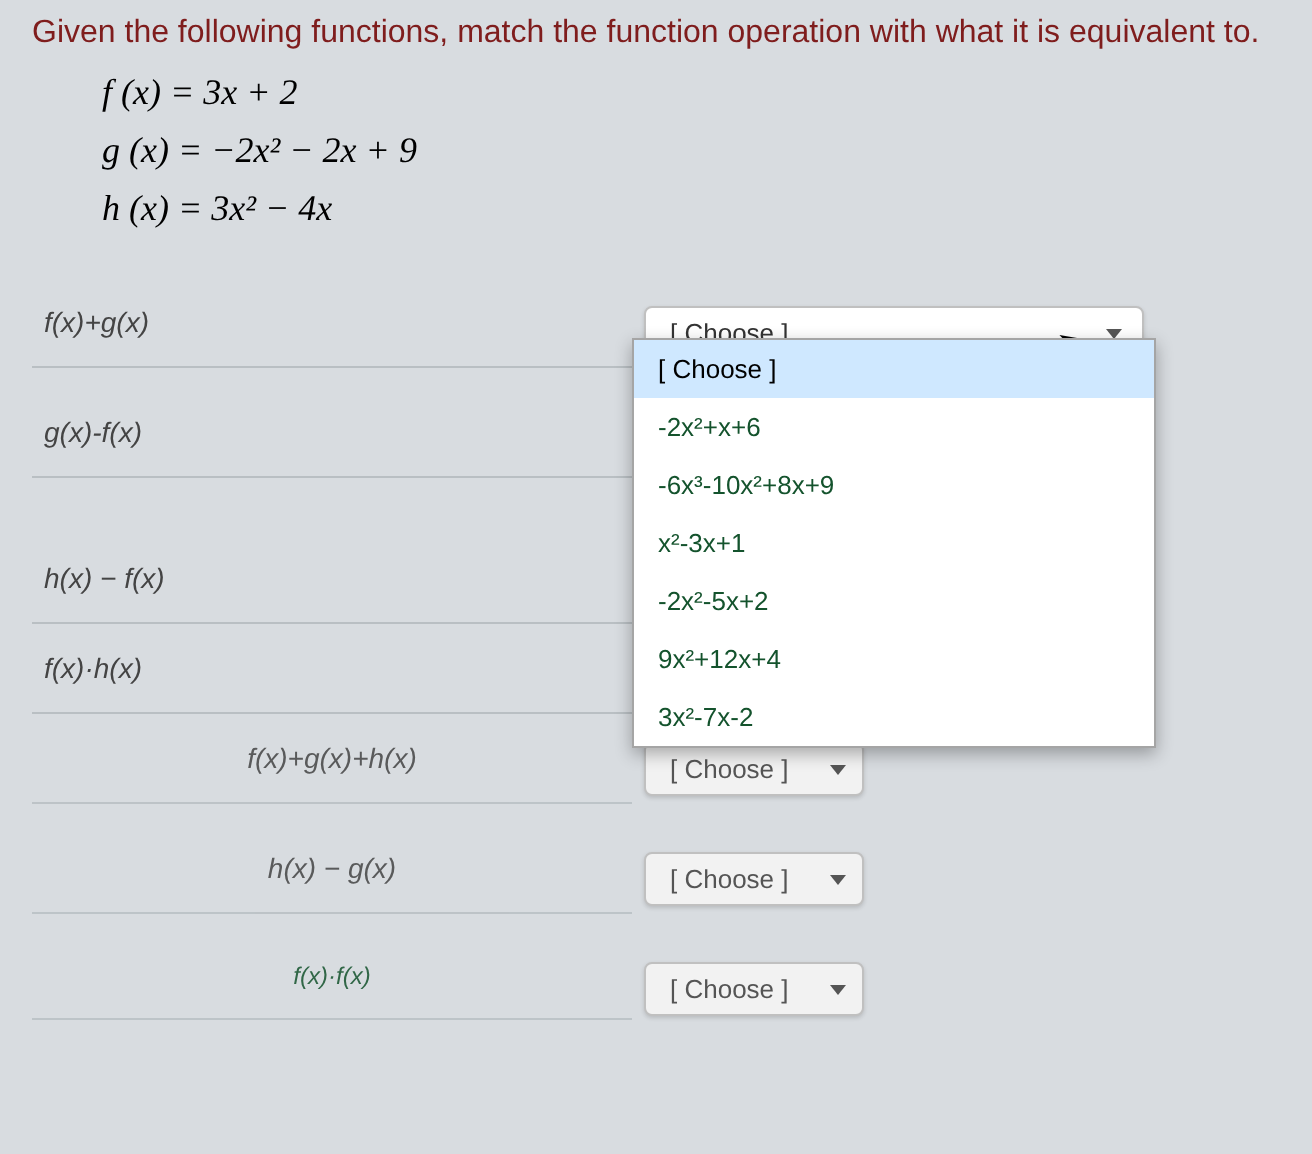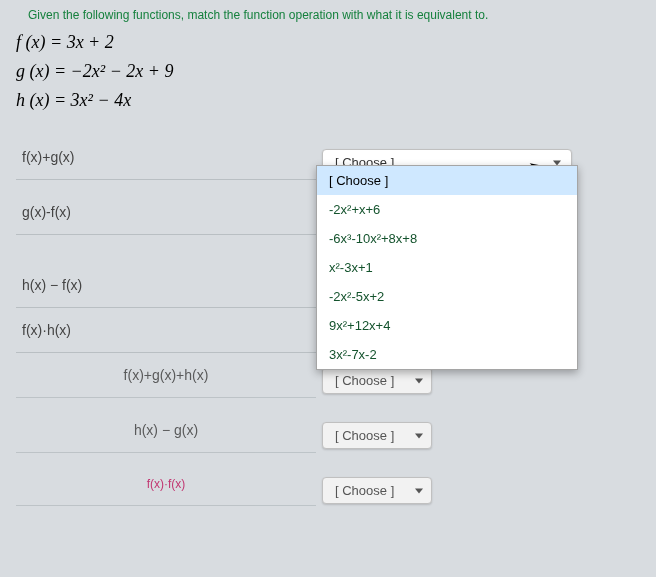--- a/index.html
+++ b/index.html
@@ -8,50 +8,51 @@
     background: #d8dce0;
     width: 656px;
     height: 577px;
     overflow: hidden;
     color: #333;
   }
   .page {
     padding: 8px 16px;
   }
   .prompt {
-    font-size: 12px;
-    color: #15803d;
+    font-size: 16px;
+    color: #7f1d1d;
     margin-bottom: 10px;
-    margin-left: 12px;
   }
   .func-def {
     font-family: "Times New Roman", Times, serif;
     font-style: italic;
     font-size: 18px;
     margin-bottom: 8px;
     color: #000;
+    margin-left: 35px;
   }
   .match-area {
     margin-top: 24px;
   }
   .row {
     display: flex;
     align-items: flex-start;
     position: relative;
   }
   .row + .row {
     margin-top: 0;
   }
   .left-cell {
     width: 300px;
     padding: 14px 6px;
     border-bottom: 1px solid #b9bfc3;
     font-size: 14px;
     color: #444;
     font-family: Arial, sans-serif;
+    font-style: italic;
   }
   .right-cell {
     flex: 1;
     padding: 14px 6px;
     position: relative;
   }
   .select-closed {
     display: inline-block;
     background: #f2f2f2;
     border: 1px solid #c0c0c0;
@@ -118,21 +119,21 @@
     padding: 7px 12px;
     border: none;
     color: #14532d;
     cursor: pointer;
   }
   .dropdown-panel .opt.selected {
     background: #cfe8ff;
     color: #000;
   }
   .faded { opacity: 0.85; text-align: center; }
-  .small { font-size: 12px; color:#be185d; }
+  .small { font-size: 12px; color:#14532d; }
 </style>
 </head>
 <body>
 
 <div class="page">
   <div class="prompt">Given the following functions, match the function operation with what it is equivalent to.</div>
 
   <div class="func-def">f (x) = 3x + 2</div>
   <div class="func-def">g (x) = −2x² − 2x + 9</div>
   <div class="func-def">h (x) = 3x² − 4x</div>
@@ -142,21 +143,21 @@
     <div class="row">
       <div class="left-cell">f(x)+g(x)</div>
       <div class="right-cell" style="position:relative;">
         <div class="select-open">
           <span>[ Choose ]</span>
           <span class="cursor">➤</span>
         </div>
         <div class="dropdown-panel">
           <div class="opt selected">[ Choose ]</div>
           <div class="opt">-2x²+x+6</div>
-          <div class="opt">-6x³-10x²+8x+8</div>
+          <div class="opt">-6x³-10x²+8x+9</div>
           <div class="opt">x²-3x+1</div>
           <div class="opt">-2x²-5x+2</div>
           <div class="opt">9x²+12x+4</div>
           <div class="opt">3x²-7x-2</div>
         </div>
       </div>
     </div>
 
     <div class="row">
       <div class="left-cell">g(x)-f(x)</div>

